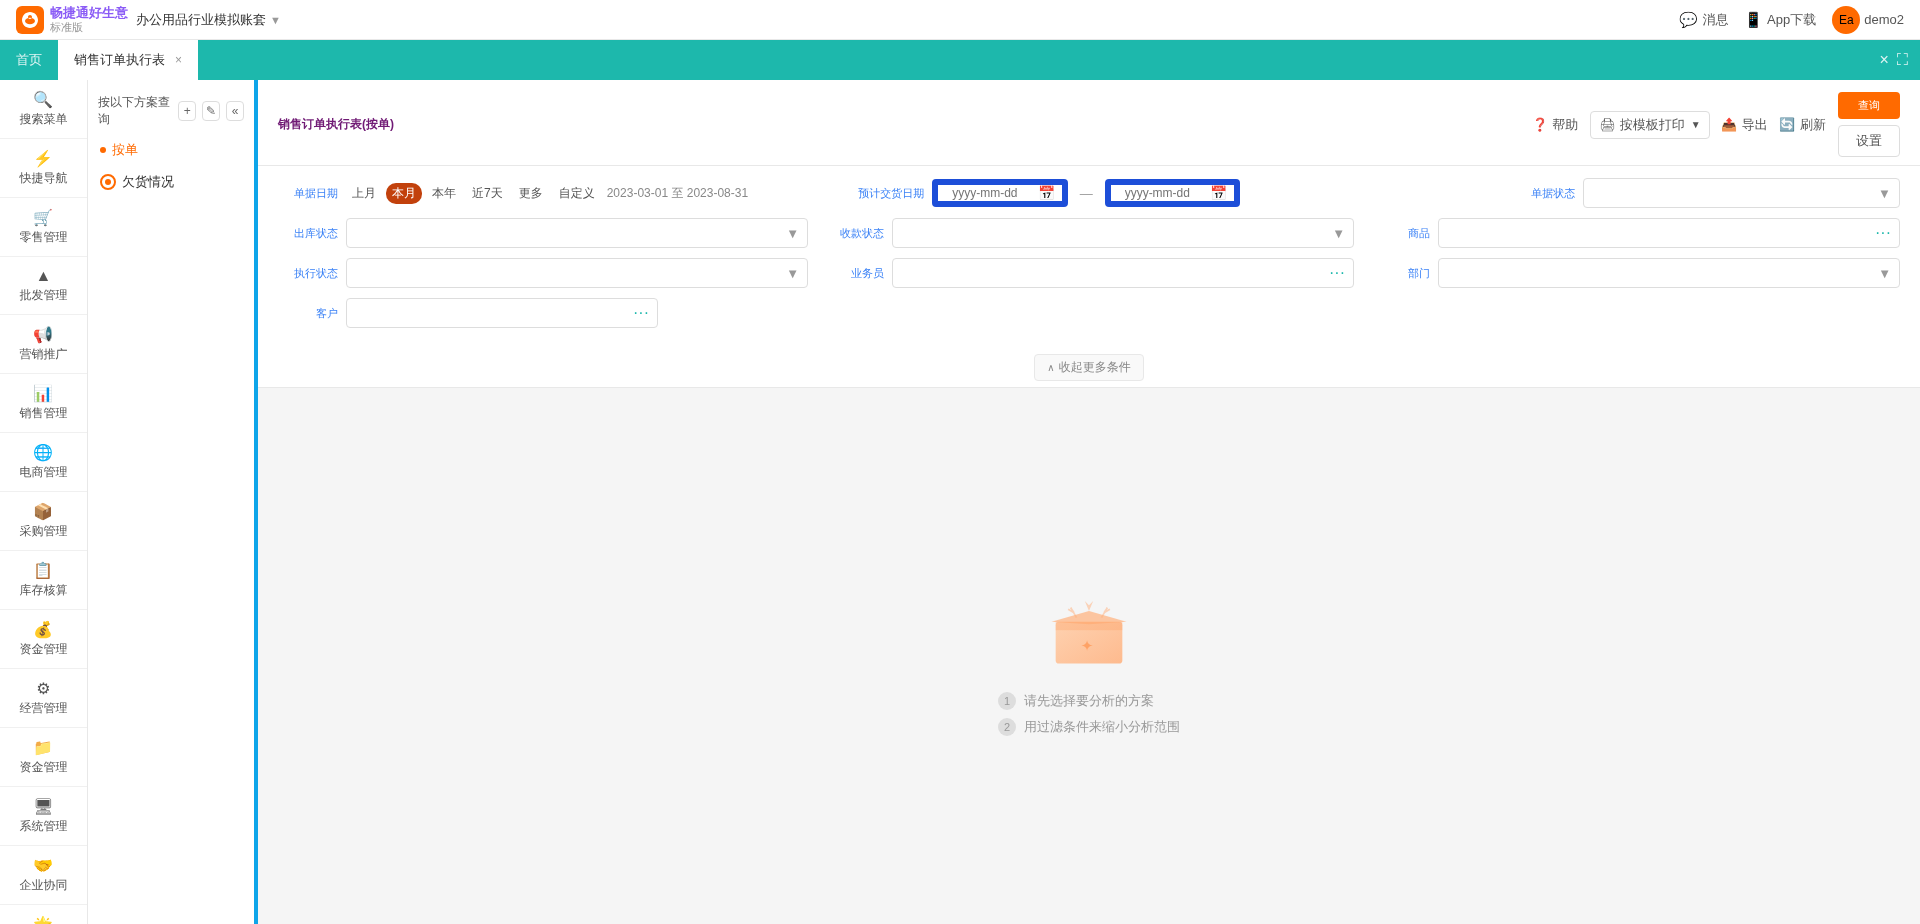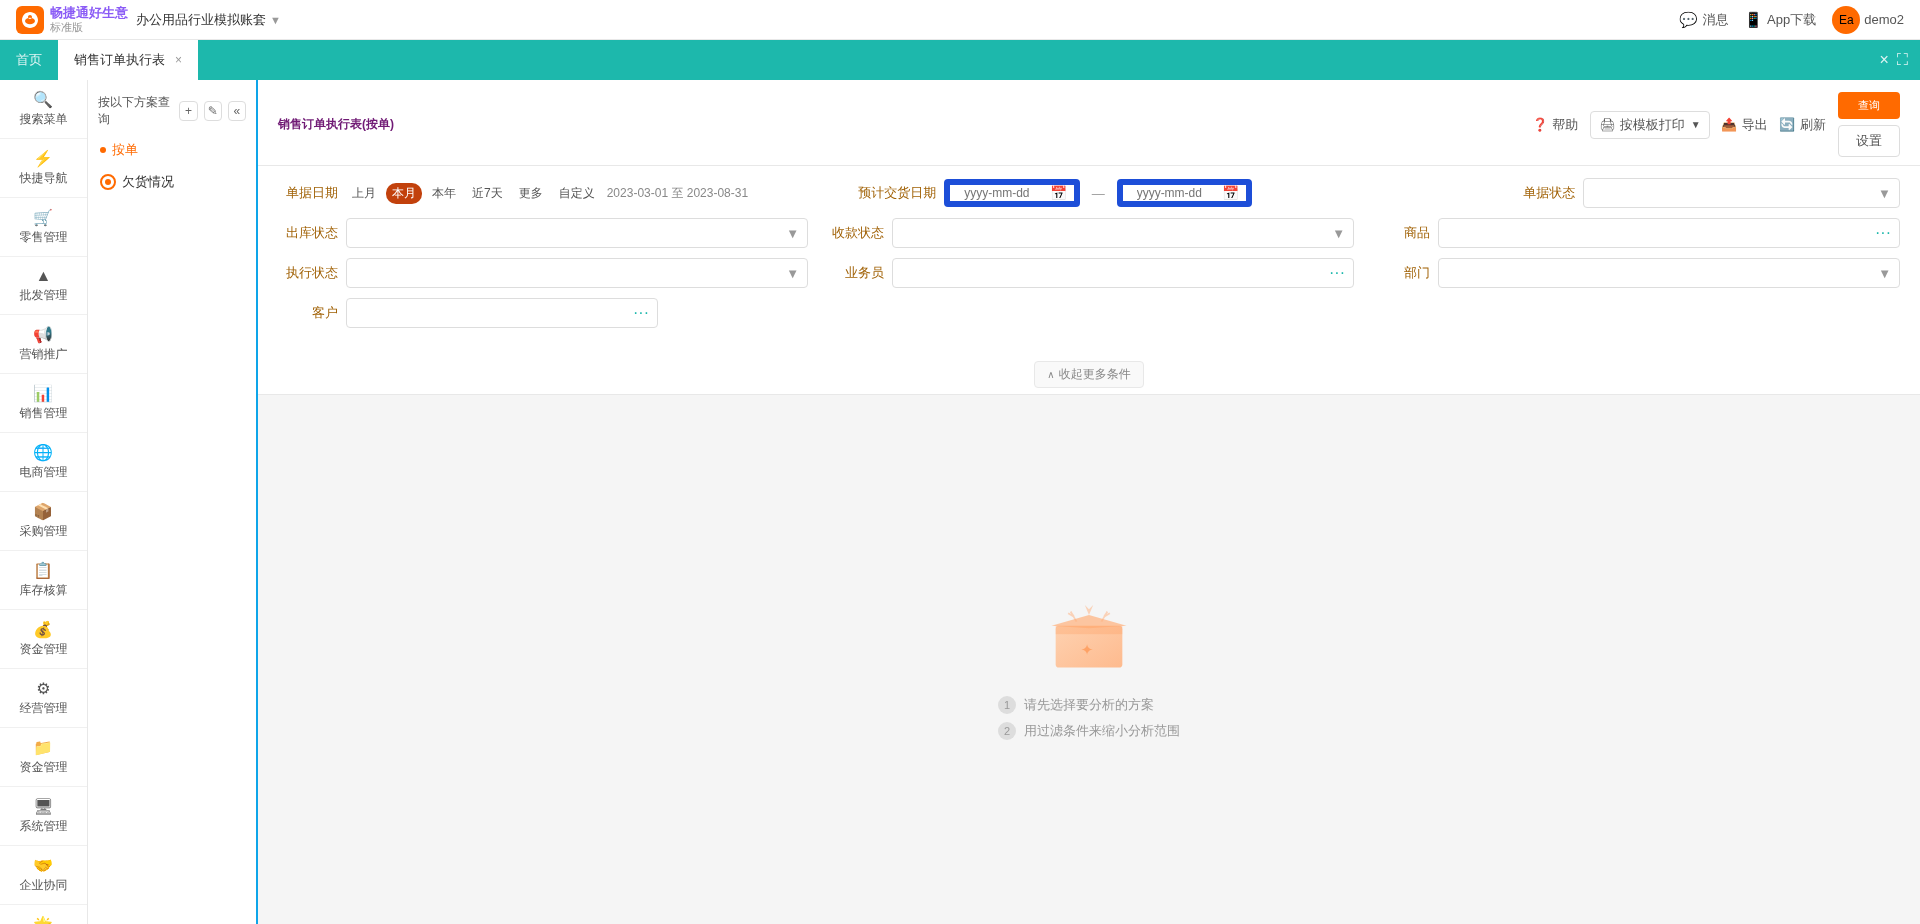--- a/index.html
+++ b/index.html
@@ -76,21 +76,21 @@
     }
     .sidebar-item .sidebar-icon { font-size: 16px; margin-bottom: 2px; }
 
     
     .content-area { flex: 1; display: flex; overflow: hidden; background: #f5f5f5; }
 
     
     .left-panel {
       width: 170px;
       background: #fff;
-      border-right: 2px solid #0ea5e9;
+      border-right: 4px solid #0ea5e9;
       padding: 8px 0;
       flex-shrink: 0;
     }
     .left-panel-header {
       display: flex;
       align-items: center;
       padding: 6px 10px;
       gap: 6px;
     }
     .icon-btn {
@@ -141,28 +141,28 @@
     .settings-btn {
       background: white; color: #555; border: 1px solid #ddd;
       padding: 6px 14px; border-radius: 4px; cursor: pointer; font-size: 13px;
     }
     .filter-row {
       display: flex;
       align-items: center;
       gap: 16px;
       margin-bottom: 10px;
     }
-    .filter-row:last-child { margin-bottom: 15px; }
+    .filter-row:last-child { margin-bottom: 8px; }
     .filter-field {
       display: flex;
       align-items: center;
       gap: 8px;
       flex: 1;
     }
-    .filter-label { font-size: 13px; color: #a16207; white-space: nowrap; min-width: 60px; text-align: right; }
+    .filter-label { font-size: 11px; color: #3b82f6; white-space: nowrap; min-width: 60px; text-align: right; }
 
     
     .date-filter-group { display: flex; align-items: center; gap: 6px; flex: 1; }
     .date-tabs { display: flex; gap: 4px; }
     .date-tab {
       padding: 2px 6px;
       font-size: 12px;
       border-radius: 3px;
       cursor: pointer;
       color: #555;

